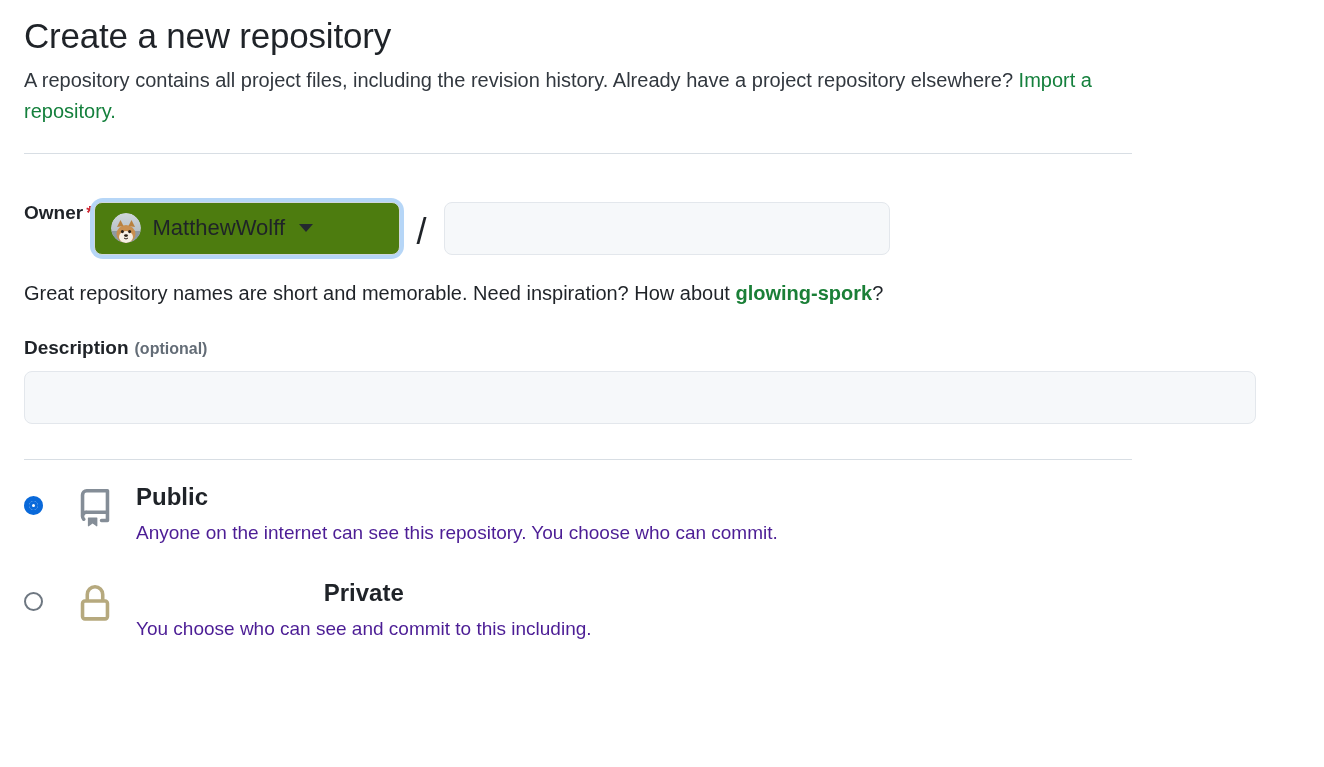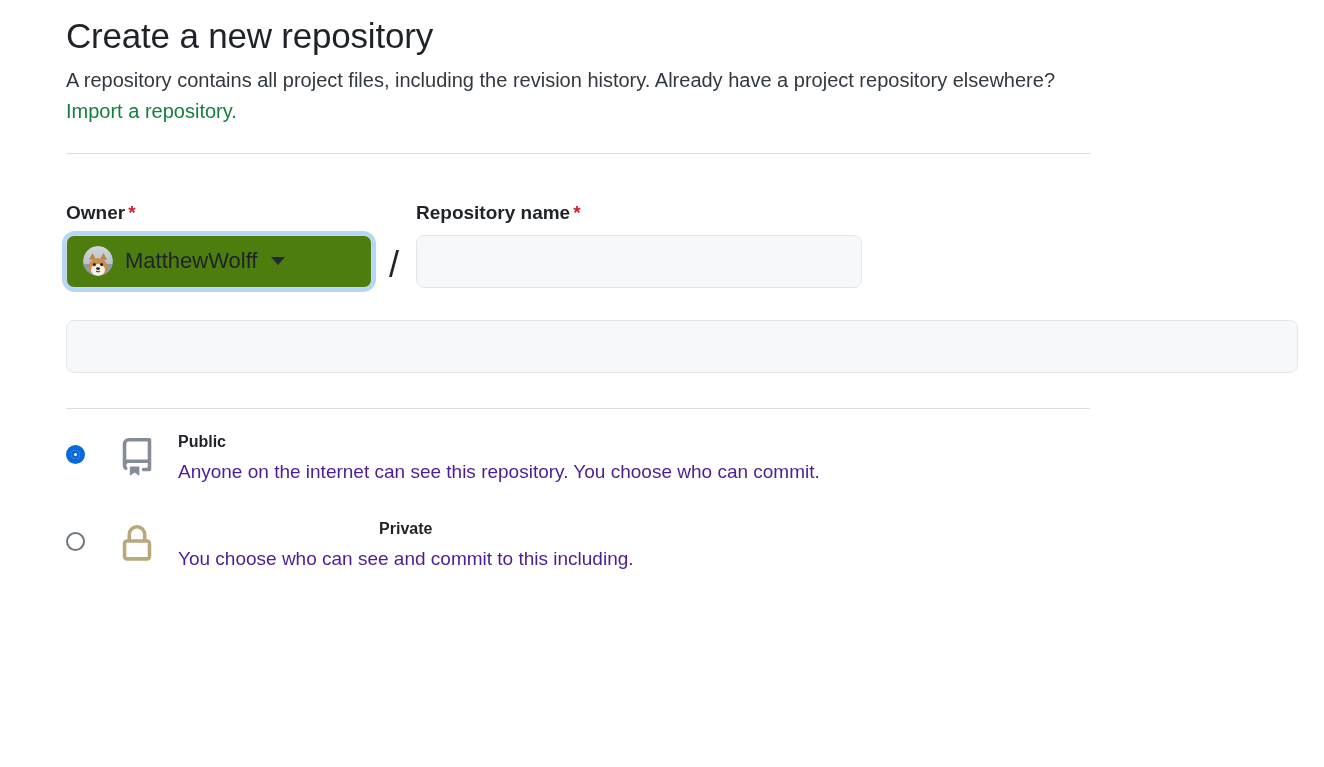--- a/index.html
+++ b/index.html
@@ -12,21 +12,21 @@
     height: 767px;
     font-family: "Liberation Sans", sans-serif;
     color: #1f2328;
     overflow: hidden;
   }
   .page {
     position: relative;
     width: 1156px;
     height: 767px;
     box-sizing: border-box;
-    padding: 0 66px;
+    padding: 0 24px;
   }
 
   
   .page-title {
     font-size: 35px;
     font-weight: 400;
     line-height: 1.25;
     letter-spacing: -0.2px;
     color: #1f2328;
     margin: 0;
@@ -49,21 +49,21 @@
     border: 0;
     margin: 26px 0 0 0;
   }
 
   
   .owner-row {
     display: flex;
     align-items: flex-end;
     margin-top: 48px;
   }
-  .field-block { display: flex; flex-direction: column; }
+  .field-block { display: flex; flex-direction: row; }
   .field-label {
     font-size: 19px;
     font-weight: 700;
     color: #1f2328;
     margin-bottom: 11px;
     white-space: nowrap;
   }
   .req-star {
     color: #cf222e;
     font-weight: 700;
@@ -194,21 +194,21 @@
   }
 
   .vis-icon {
     flex: 0 0 38px;
     width: 38px;
     margin: 6px 0 0 33px;
     display: block;
   }
   .vis-text { margin-left: 22px; }
   .vis-title {
-    font-size: 16px;
+    font-size: 24px;
     font-weight: 700;
     color: #1f2328;
     line-height: 1.2;
   }
   .vis-desc {
     font-size: 19px;
     color: #4c1d95;
     margin-top: 9px;
     line-height: 1.3;
   }
@@ -259,27 +259,28 @@
           </span>
           <span class="owner-name">MatthewWolff</span>
           <span class="caret"></span>
         </button>
       </div>
     </div>
 
     <div class="slash">/</div>
 
     <div class="field-block">
-      <div class="field-label"><span>Repository name</span><span class="req-star">*</span></div>
       <input class="text-input repo-name-input" type="text" placeholder="" style="">
     </div>
   </div>
 
+  <div class="hint"><span>Great repository names are short and memorable. Need inspiration? How about </span><span class="hint-suggestion">glowing-spork</span><span>?</span></div>
 
   <div class="description-block">
+    <div class="field-label"><span>Description</span><span class="optional-note">(optional)</span></div>
     <input class="text-input description-input" type="text" placeholder="" style="">
   </div>
 
   <hr class="divider-2">
 
   <div class="vis-list">
 
     <div class="vis-option">
       <span class="radio checked"></span>
       <span class="vis-icon">

